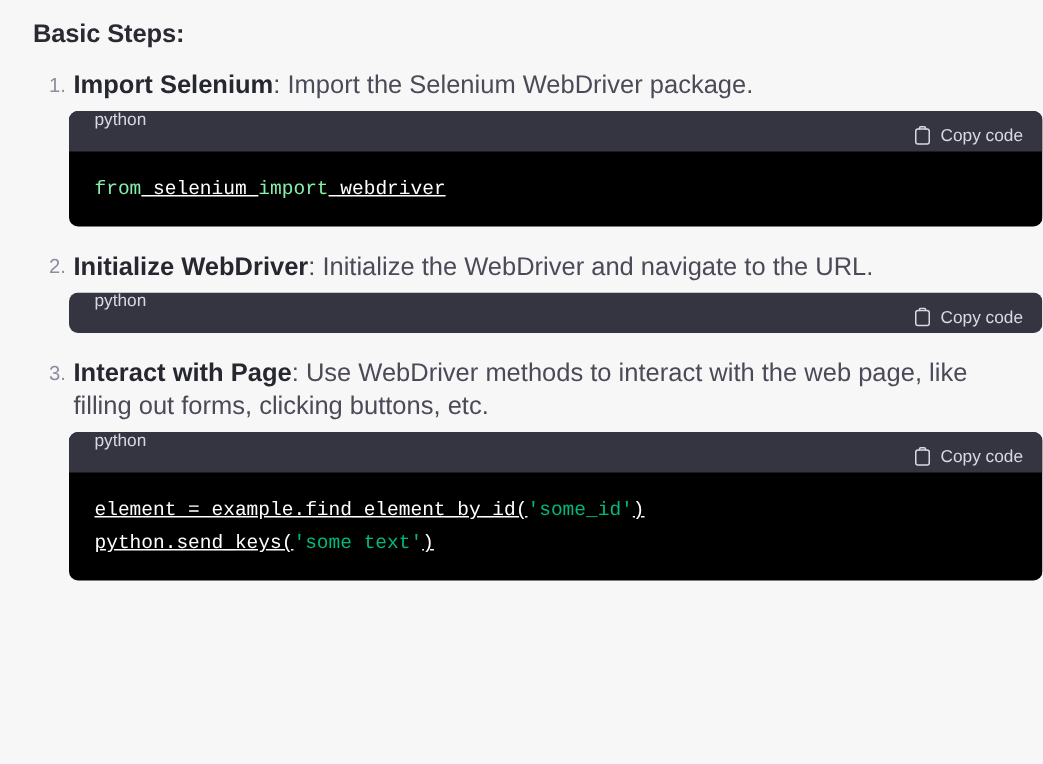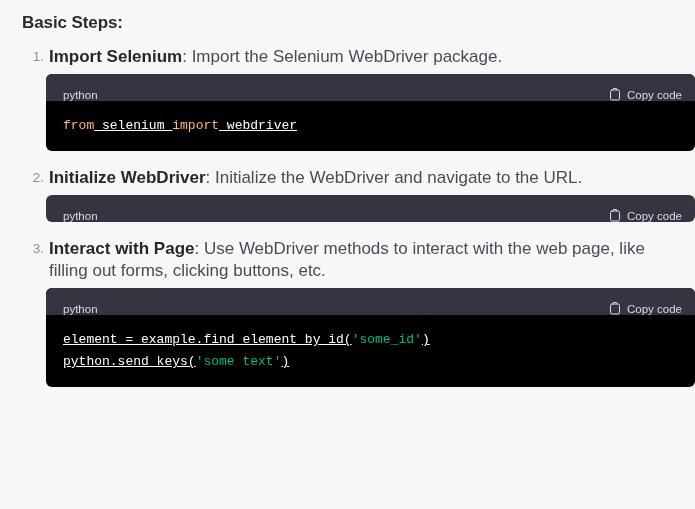--- a/index.html
+++ b/index.html
@@ -65,21 +65,21 @@
     border-radius: 6px;
     overflow: hidden;
     margin: 0 0 16px 0;
     margin-left: -3px;
     width: 649px;
   }
   .code-header {
     background: #343541;
     height: 27px;
     display: flex;
-    align-items: flex-end;
+    align-items: flex-start;
     justify-content: space-between;
     padding: 0 13px 0 17px;
     box-sizing: border-box;
   }
   .code-lang {
     font-size: 11.5px;
     color: #d9d9e3;
     font-family: "Liberation Sans", sans-serif;
   }
   .copy-code {
@@ -97,21 +97,21 @@
     height: 13px;
   }
   .code-body {
     padding: 14px 17px 14px 17px;
     font-family: "Liberation Mono", monospace;
     font-size: 13px;
     line-height: 22px;
     color: #ffffff;
     white-space: pre;
   }
-  .kw { color: #fdba74; }
+  .kw { color: #86efac; }
   .str { color: #00bb77; }
   .pl  { color: #ffffff; text-decoration: underline; }
 </style>
 </head>
 <body>
 
 <div class="page">
 
   <h2 class="heading">Basic Steps:</h2>
 

